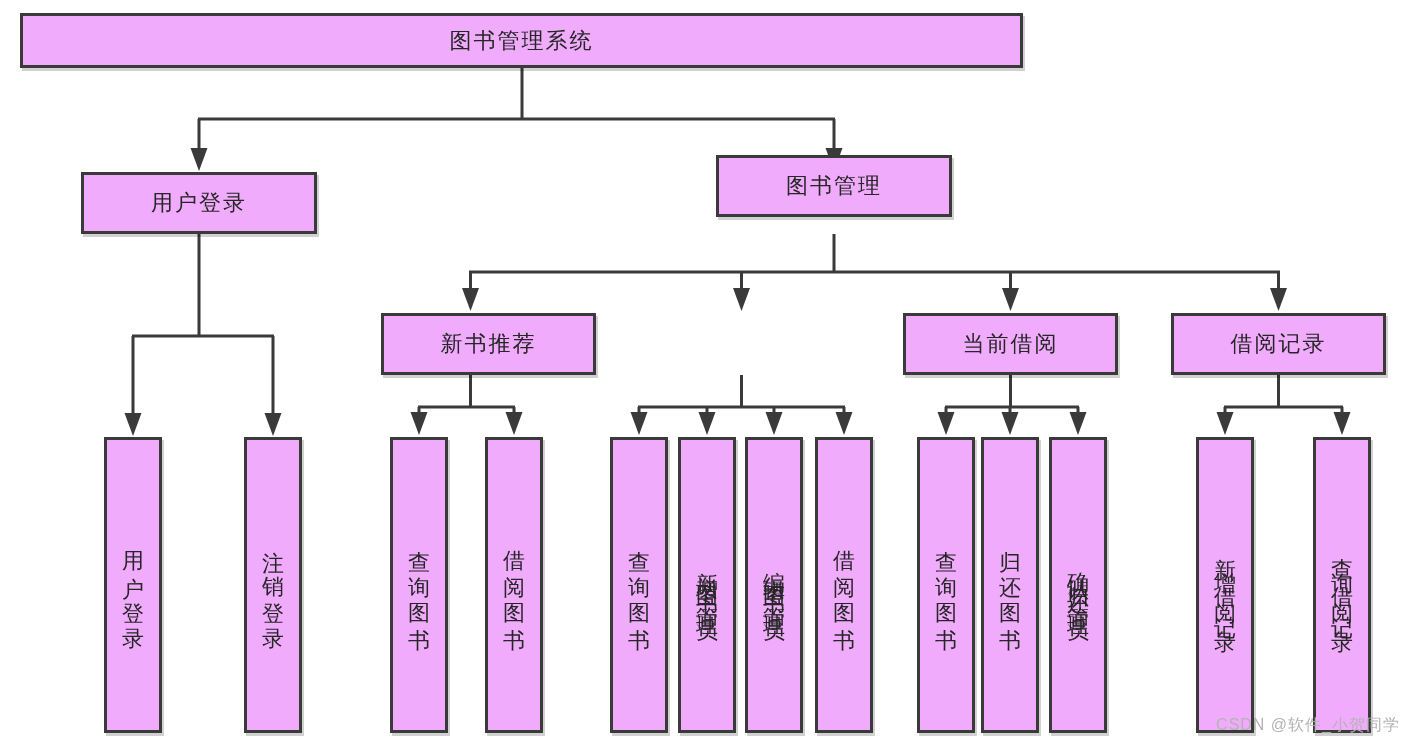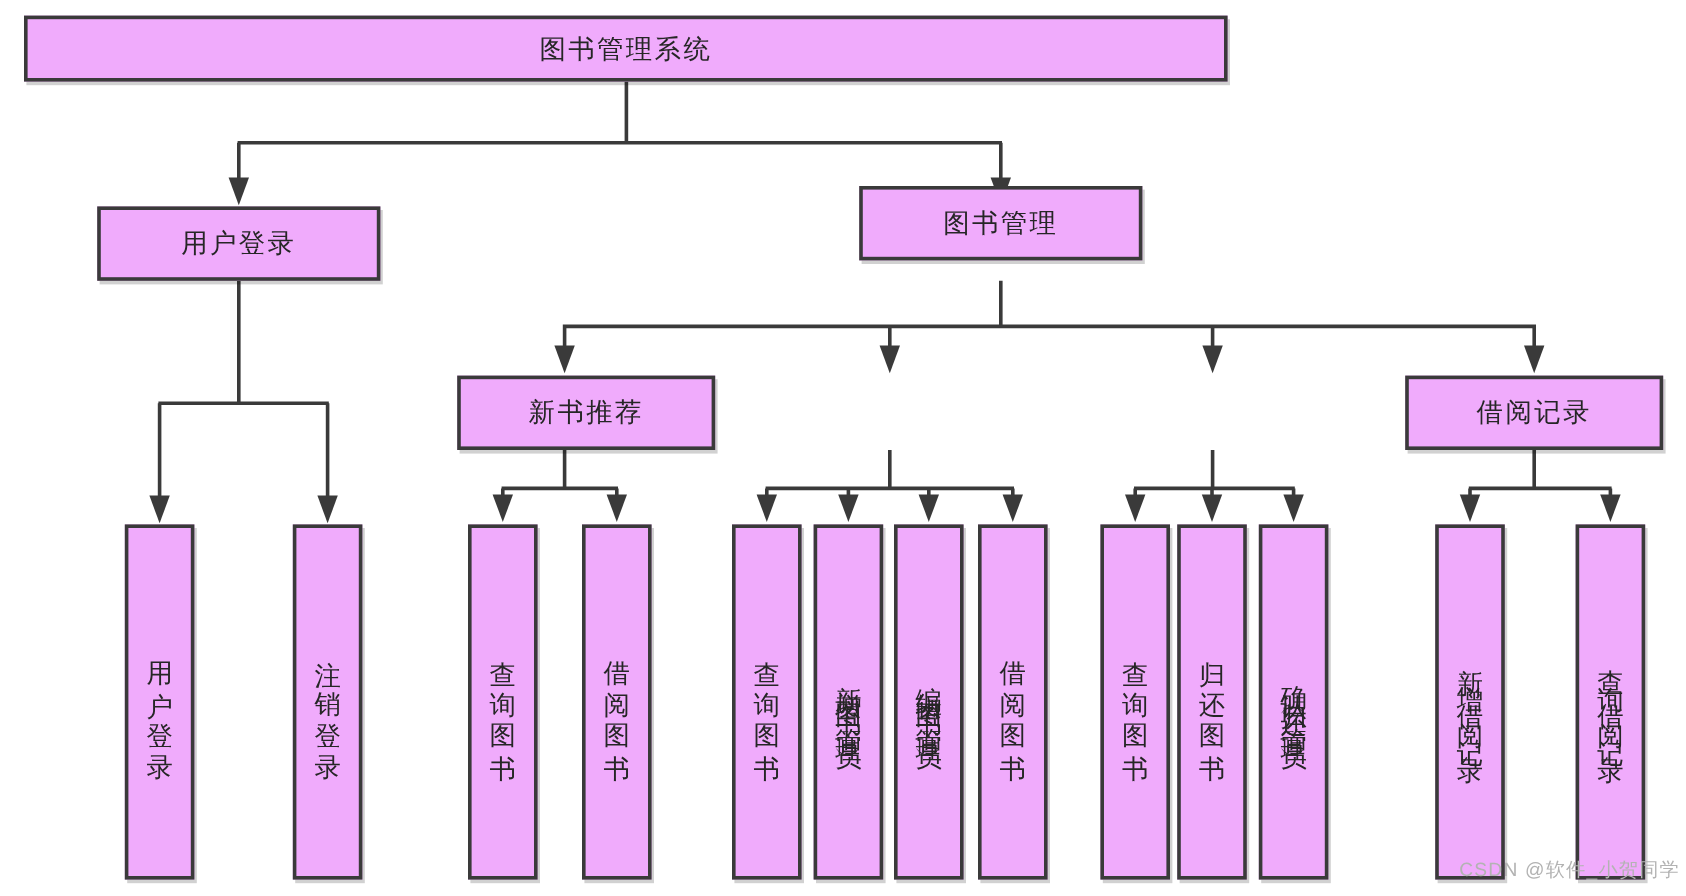--- a/index.html
+++ b/index.html
@@ -113,20 +113,23 @@
   <div class="box n-l2-user">
     <span class="h-label">用户登录</span>
   </div>
   <div class="box n-l2-book">
     <span class="h-label">图书管理</span>
   </div>
 
   <div class="box n-l3 n-l3-new">
     <span class="h-label">新书推荐</span>
   </div>
+  <div class="box n-l3 n-l3-current">
+    <span class="h-label">当前借阅</span>
+  </div>
   <div class="box n-l3 n-l3-record">
     <span class="h-label">借阅记录</span>
   </div>
 
   <div class="box leaf lf-1">
     <span class="leaf-label" style="letter-spacing: 26px;">用户登录</span>
   </div>
   <div class="box leaf lf-2">
     <span class="leaf-label" style="letter-spacing: 26px;">注销登录</span>
   </div>

